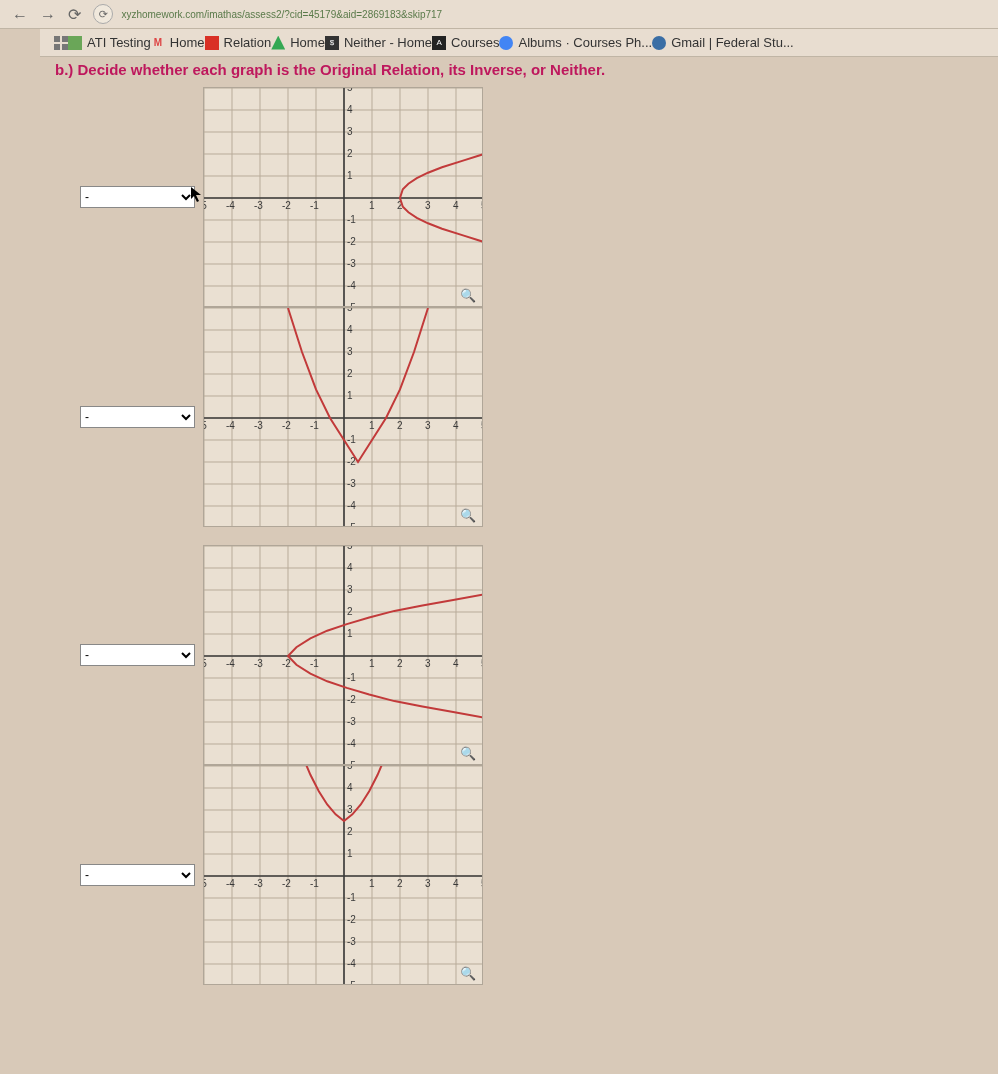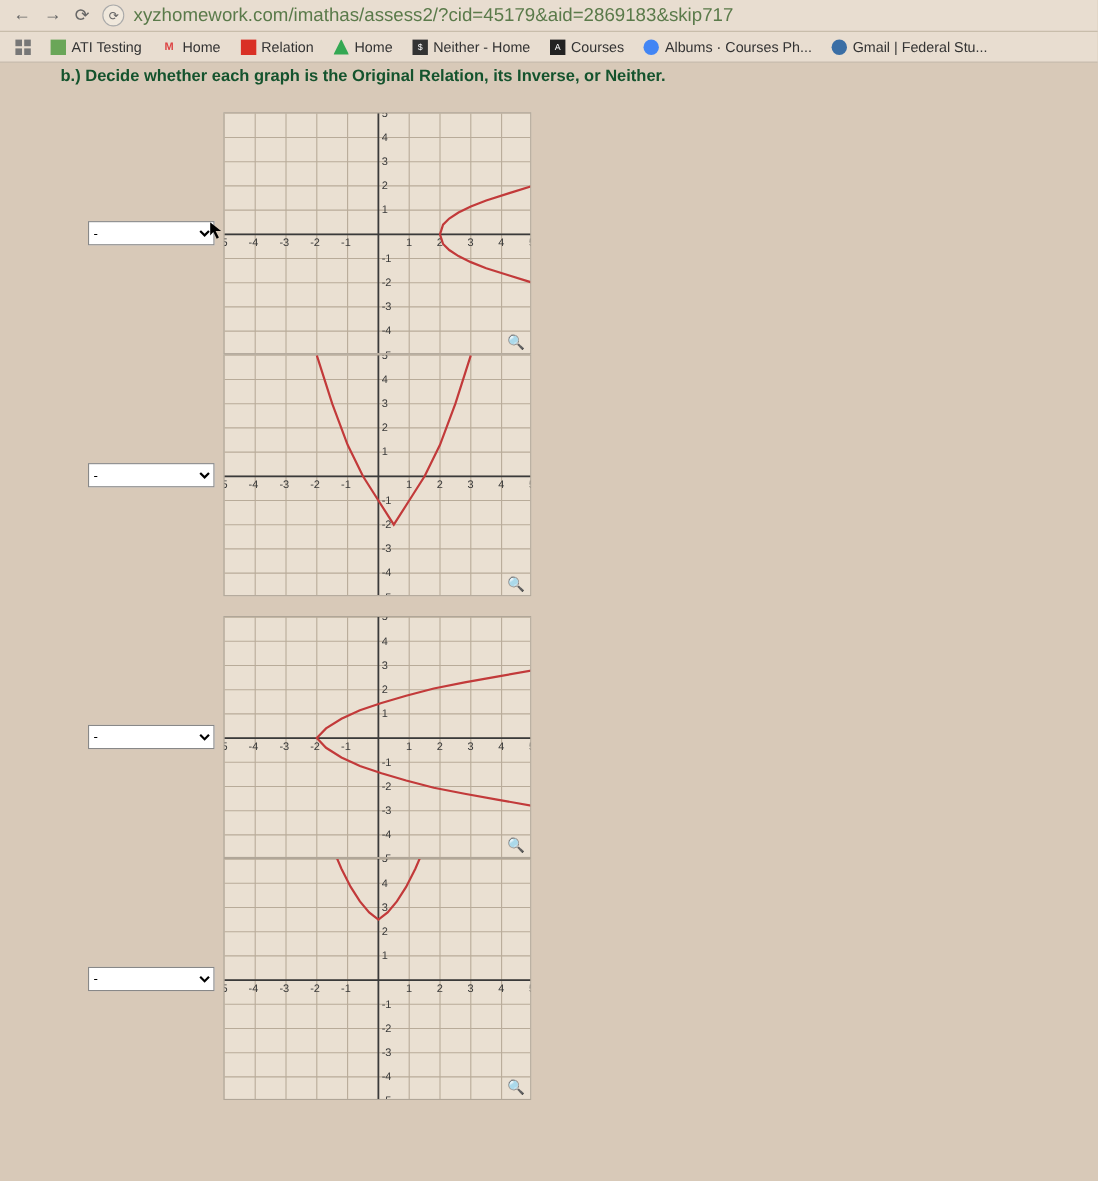--- a/index.html
+++ b/index.html
@@ -20,43 +20,43 @@
     font-size: 13px;
     color: #555;
   }
   .nav-icon { cursor: pointer; font-size: 16px; color: #666; }
   .url-area { display:flex; align-items:center; gap:8px; }
   .url-icon {
     width: 20px; height: 20px; border-radius: 50%;
     border: 1px solid #aaa; display:flex; align-items:center; justify-content:center;
     font-size: 11px; color:#666; background:#f0e8dc;
   }
-  .url-text { color: #5a7a4a; font-size: 17px; }
+  .url-text { color: #5a7a4a; font-size: 10px; }
   .bookmarks-bar {
     display: flex;
     align-items: center;
-    gap: 18px;
     padding: 6px 14px;
     background: #e8ddd0;
     border-bottom: 1px solid #c0b5a5;
     font-size: 13px;
     color: #333;
+    margin-left: 40px;
   }
   .bm-item { display:flex; align-items:center; gap:5px; cursor:pointer; white-space:nowrap; }
   .bm-icon { width:14px; height:14px; display:inline-flex; align-items:center; justify-content:center; font-size:10px; }
   .apps-icon { display:grid; grid-template-columns:6px 6px; grid-template-rows:6px 6px; gap:2px; }
   .apps-icon span { background:#777; }
   .content {
     padding: 4px 30px 0 55px;
   }
   .question {
     font-size: 15px;
     font-weight: bold;
-    color: #14532d;
-    margin-bottom: 24px;
+    color: #be185d;
+    margin-bottom: 9px;
   }
   .graph-row {
     display:flex;
     align-items:center;
     gap: 8px;
     margin-bottom: 0;
   }
   .graph-row.gap-after { margin-bottom: 18px; }
   .select-wrap {
     width: 140px;

